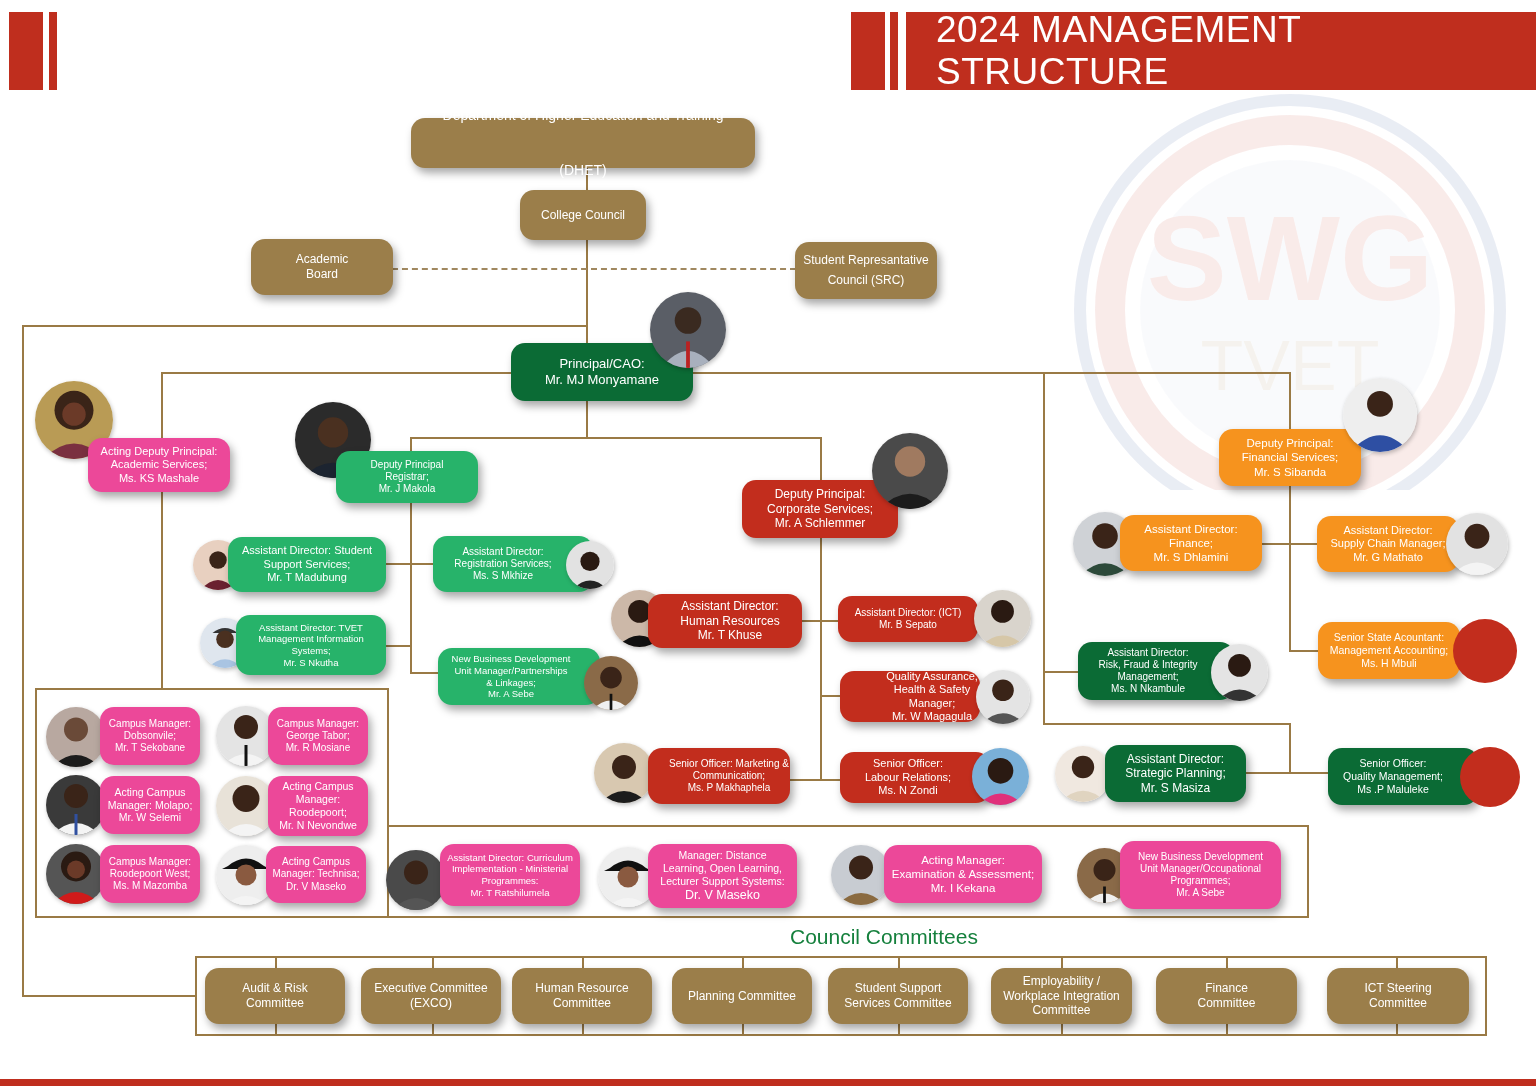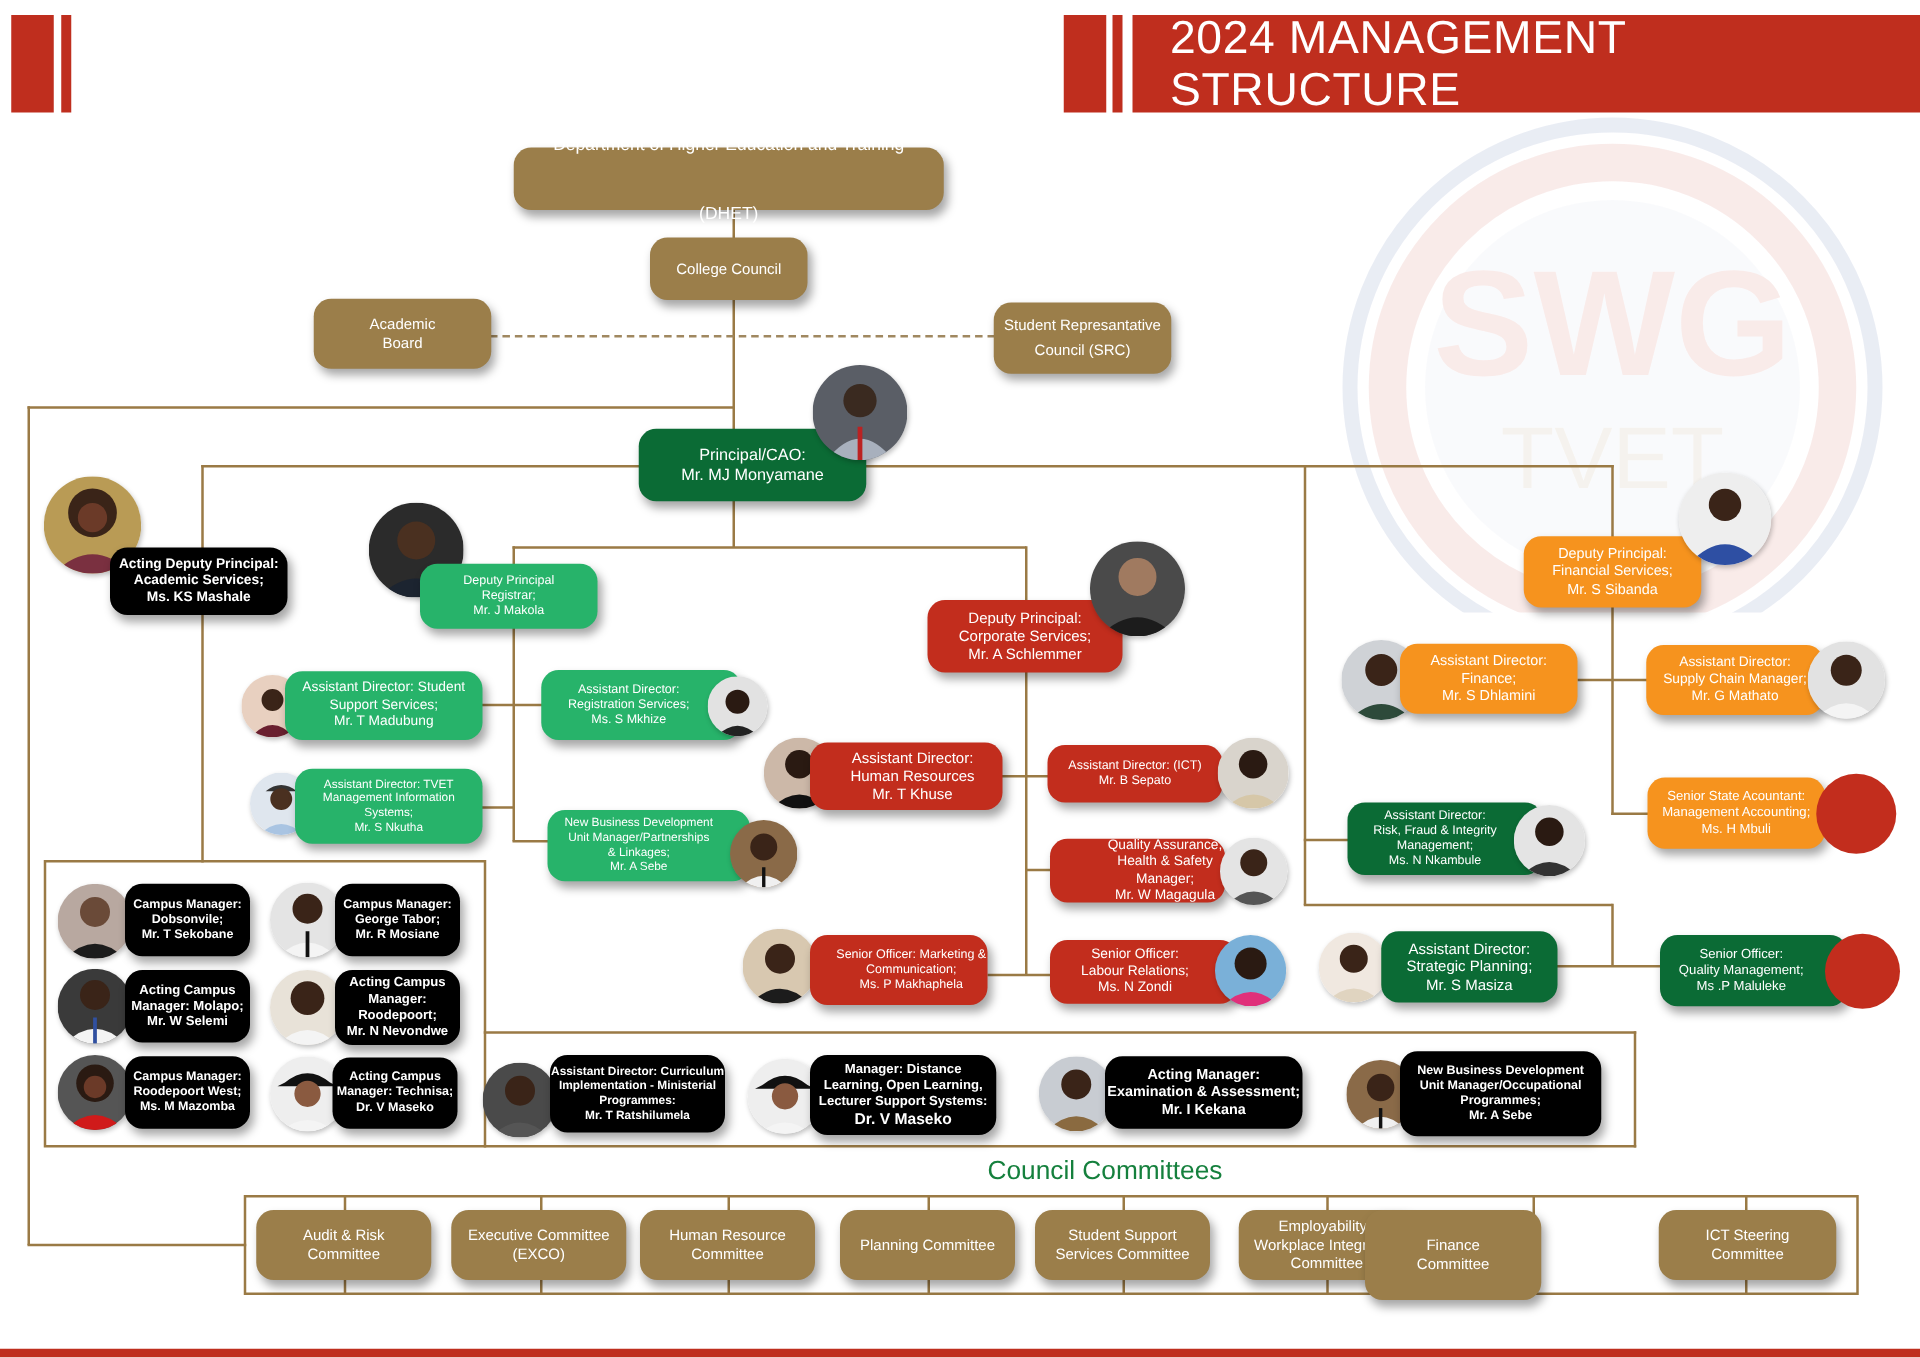--- a/index.html
+++ b/index.html
@@ -20,21 +20,21 @@
   .h { height: 2px; }
   .v { width: 2px; }
   .dash { position: absolute; height: 0; border-top: 2px dashed #a08860; }
 
   
   .box { position: absolute; border-radius: 14px; color: #fff; display: flex; align-items: center; justify-content: center;
     text-align: center; flex-direction: column; box-shadow: 3px 5px 8px rgba(0,0,0,0.35); line-height: 1.22; }
   .gold { background: #9b7e4a; }
   .dkgreen { background: #0b6b35; }
   .ltgreen { background: #27b36a; }
-  .navy { background: #000000; font-weight: bold; }
+  .navy { background: #ec4899; }
   .red { background: #c22d1d; }
   .orange { background: #f6931e; }
   .box span { display: block; }
 
   .photo { position: absolute; border-radius: 50%; overflow: hidden; box-shadow: 1px 2px 4px rgba(0,0,0,0.25); }
   .photo svg { width: 100%; height: 100%; display: block; }
   .redcircle { position: absolute; border-radius: 50%; background: #c22d1d; }
 
   .frame { position: absolute; border: 2px solid #9a7a45; }
 
@@ -512,21 +512,21 @@
 </div>
 <div class="box gold" style="left:828px;top:968px;width:140px;height:56px;font-size:12px;">
   <span>Student Support</span>
   <span>Services Committee</span>
 </div>
 <div class="box gold" style="left:991px;top:968px;width:141px;height:56px;font-size:12px;">
   <span>Employability /</span>
   <span>Workplace Integration</span>
   <span>Committee</span>
 </div>
-<div class="box gold" style="left:1092px;top:968px;width:141px;height:72px;font-size:12px;">
+<div class="box gold" style="left:1156px;top:968px;width:141px;height:56px;font-size:12px;">
   <span>Finance</span>
   <span>Committee</span>
 </div>
 <div class="box gold" style="left:1327px;top:968px;width:142px;height:56px;font-size:12px;">
   <span>ICT Steering</span>
   <span>Committee</span>
 </div>
 
 <div class="footer-bar"></div>
 

